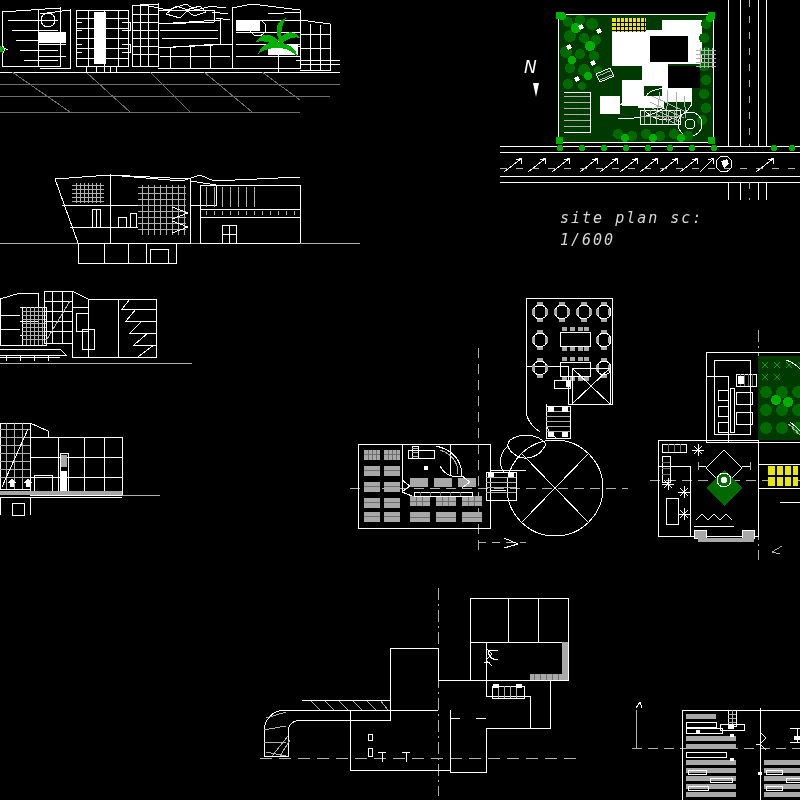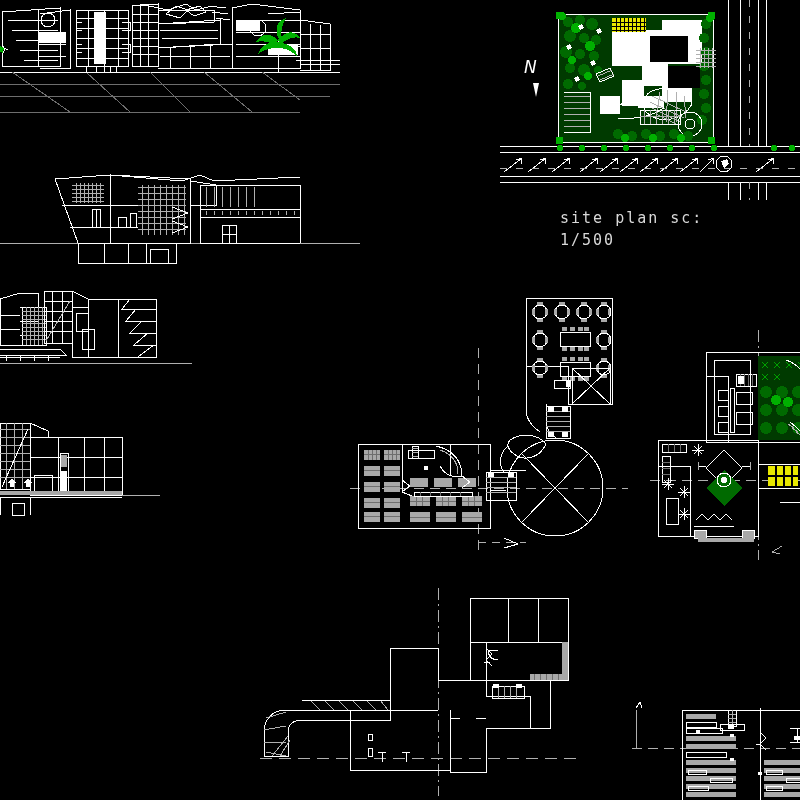--- a/index.html
+++ b/index.html
@@ -2,21 +2,21 @@
 <html><head>
 <meta charset="utf-8">
 <title>CAD Drawing</title>
 <style>
   html,body{margin:0;padding:0;background:#000;}
   body{width:800px;height:800px;overflow:hidden;
        font-family:"DejaVu Sans Mono","Liberation Mono",monospace;}
   #sheet{position:relative;width:800px;height:800px;background:#000;}
   .view{position:absolute;}
   .lbl{position:absolute;color:#d8d8d8;font-size:15px;letter-spacing:2px;
-       font-family:"DejaVu Sans Mono","Liberation Mono",monospace;white-space:pre;line-height:22px;}
+       font-family:"DejaVu Sans Mono","Liberation Mono",monospace;white-space:pre;line-height:22px;font-style:italic;}
   svg{display:block;overflow:visible;}
   .w{stroke:#ffffff;fill:none;}
   .g{stroke:#b0b0b0;fill:none;}
   .dg{stroke:#6e6e6e;fill:none;}
   .fw{fill:#ffffff;stroke:none;}
   .fg{fill:#a8a8a8;stroke:none;}
   .fk{fill:#000000;stroke:none;}
   .grn{fill:#00b000;stroke:none;}
   .grn2{fill:#006a00;stroke:none;}
   .grnd{fill:#003a00;stroke:none;}
@@ -239,21 +239,21 @@
     </svg>
 
     <div style="position:absolute;left:18px;top:55px;">
       <svg width="36" height="48" viewBox="0 0 36 48">
         <text x="6" y="18" fill="#ffffff" font-size="17" font-style="italic" font-family="'DejaVu Sans','Liberation Sans',sans-serif">N</text>
         <path class="fw" d="M15 28 L21 28 L18 42 Z"></path>
       </svg>
     </div>
   </div>
 
-  <div class="lbl" style="left:560px;top:207px;"><span>site plan sc:</span><br><span>1/500</span></div>
+  <div class="lbl" style="left:560px;top:207px;"><span>site plan sc:</span><br><span>1/600</span></div>
 
   <div class="view" style="left:0px;top:165px;">
     <svg width="360" height="110" viewBox="0 0 360 110">
       <g stroke-width="1" shape-rendering="crispEdges">
         <path class="g" d="M0 78 H360"></path>
 
         <path class="w" d="M55 14 L110 10 L110 78 L78 78 Z"></path>
         <path class="w" d="M62 40 L110 40 M70 62 L110 62"></path>
 
         <g class="g">

